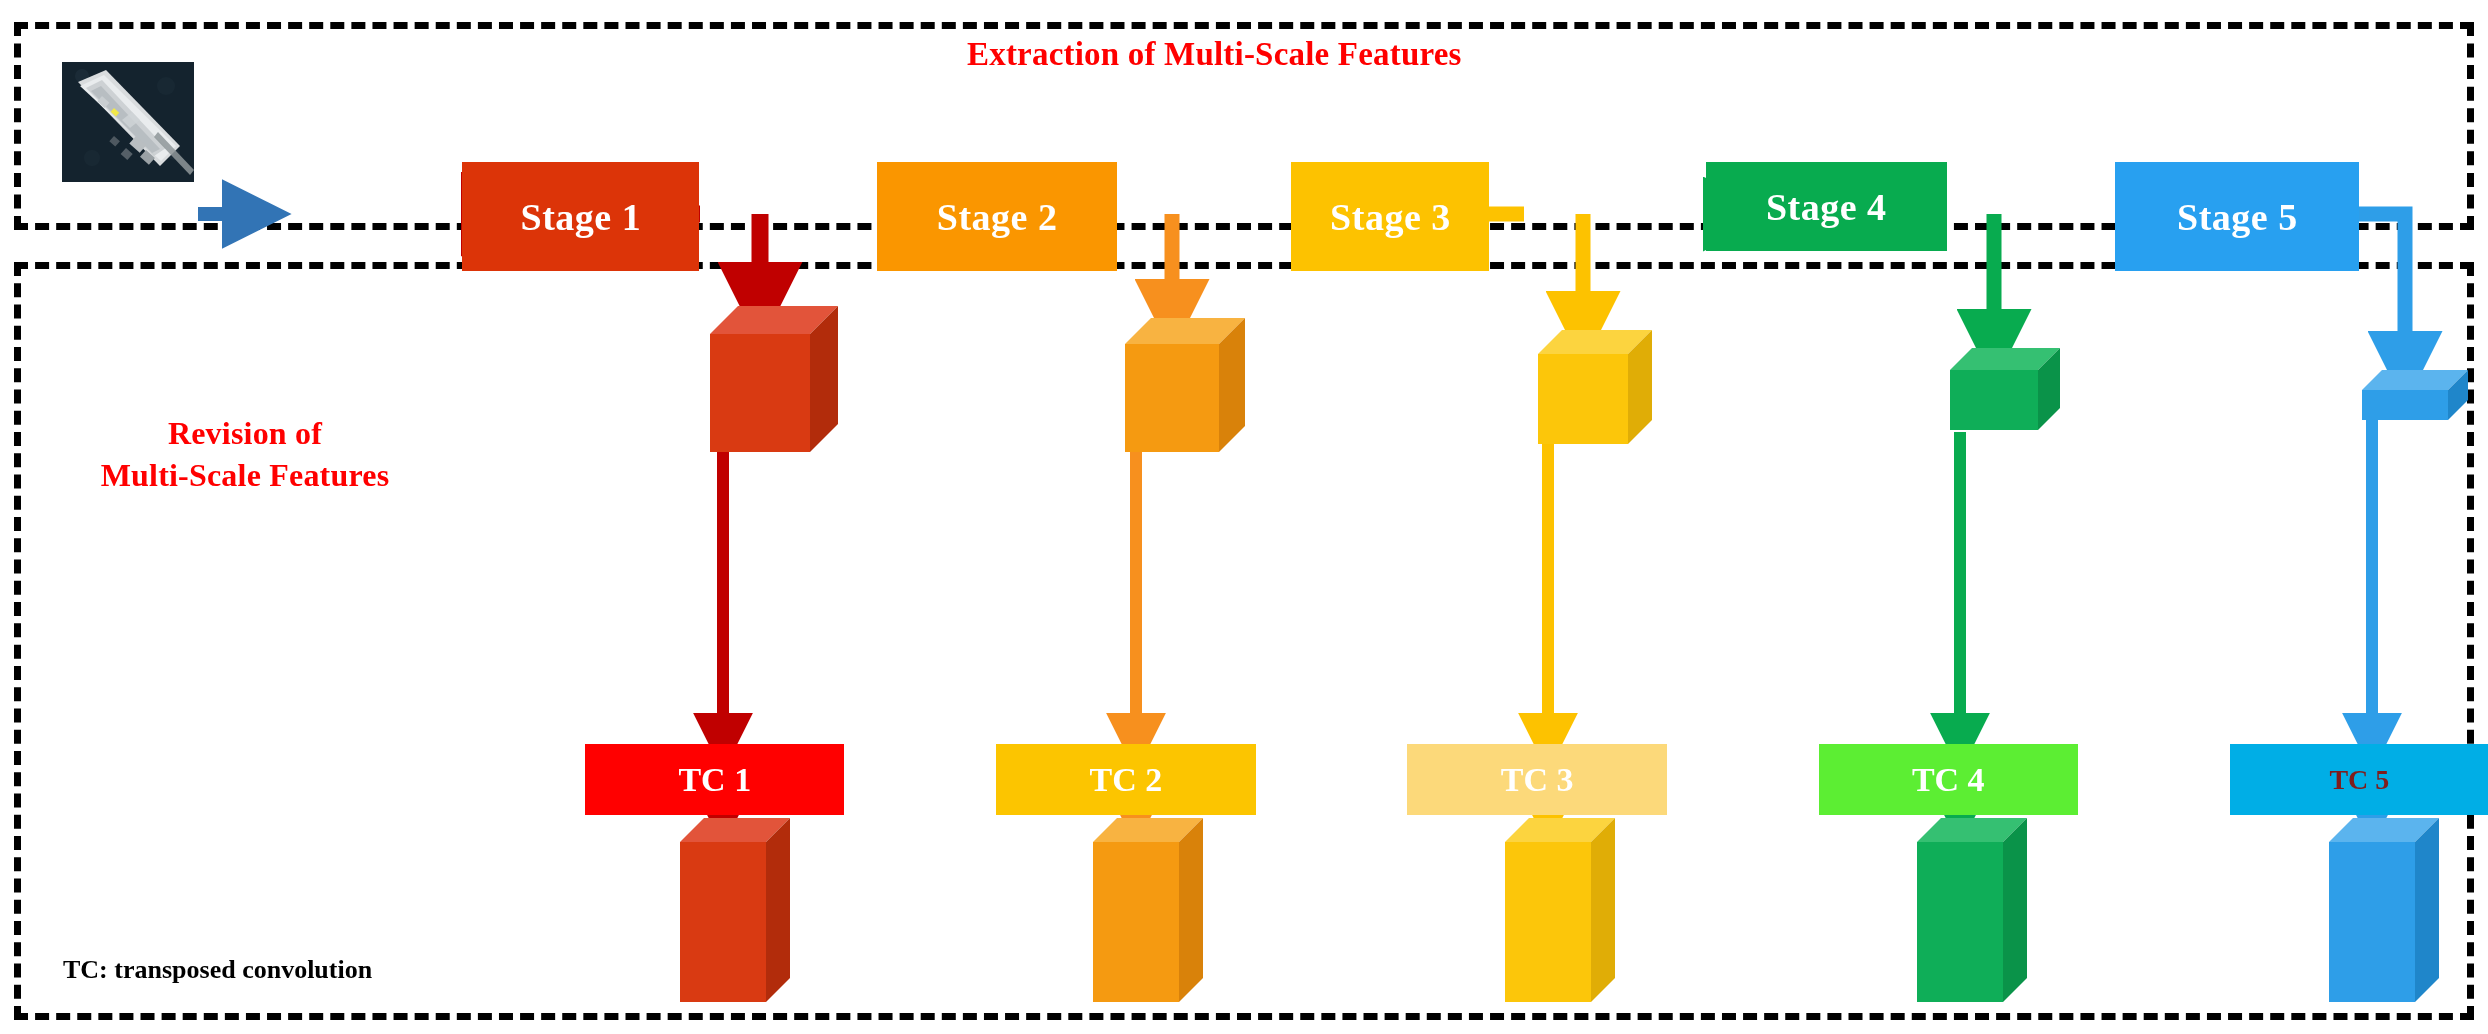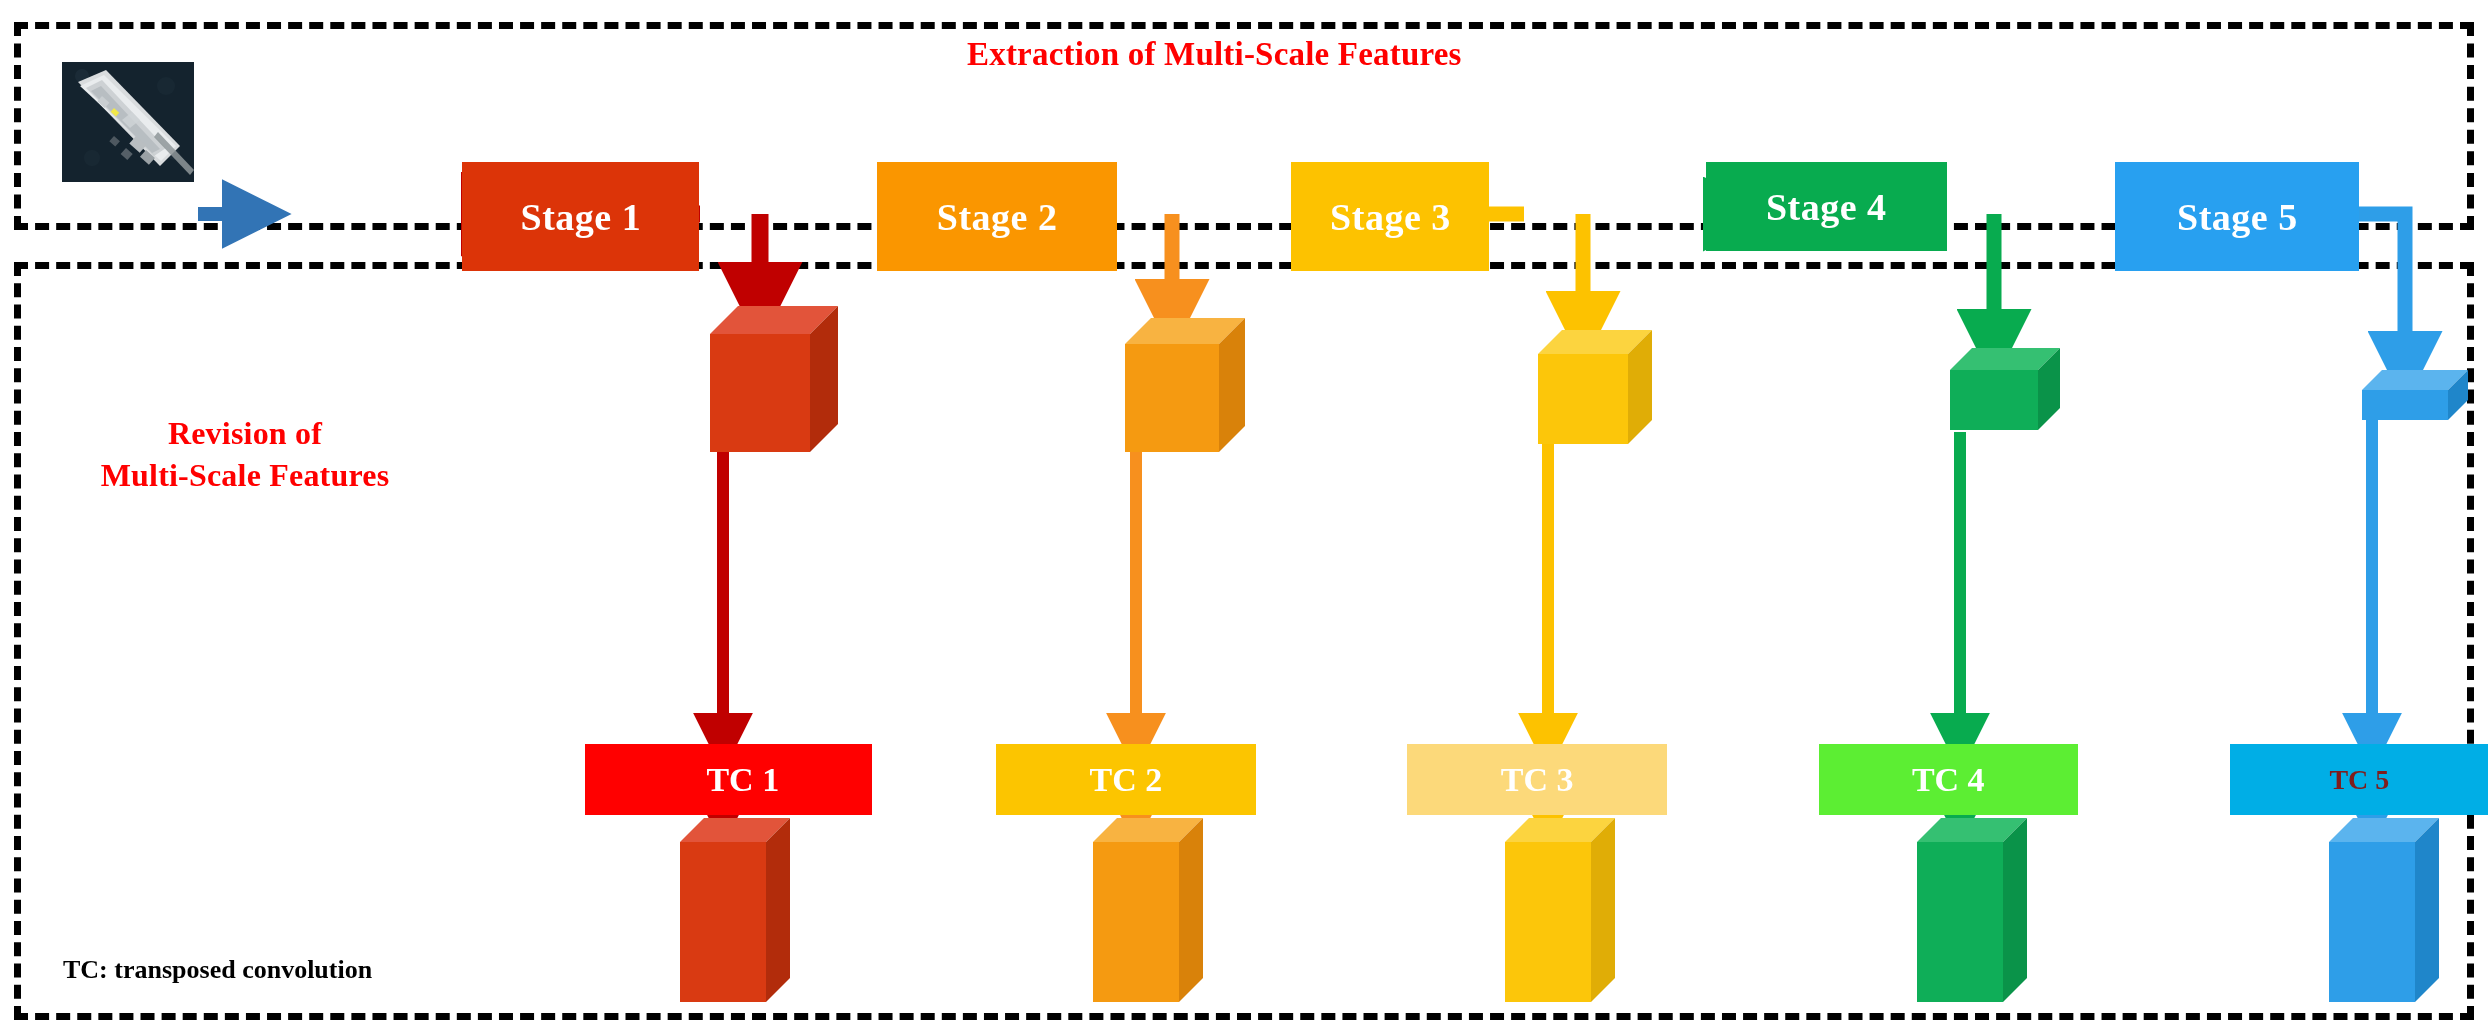--- a/index.html
+++ b/index.html
@@ -166,19 +166,19 @@
       <polygon points="2329,842 2353,818 2439,818 2415,842" fill="#5BB4EE"></polygon>
       <polygon points="2415,842 2439,818 2439,978 2415,1002" fill="#1F86CA"></polygon>
     </svg>
 
   <div class="stage-box" style="left: 462.326px; top: 162.07px; width: 237.134px; height: 109.184px; background: rgb(220, 52, 8); font-size: 38px;">Stage 1</div>
   <div class="stage-box" style="left: 876.884px; top: 162.07px; width: 240.546px; height: 109.184px; background: rgb(250, 150, 0); font-size: 38px;">Stage 2</div>
   <div class="stage-box" style="left: 1291.44px; top: 162.07px; width: 198px; height: 109.184px; background: rgb(253, 194, 0); font-size: 38px;">Stage 3</div>
   <div class="stage-box" style="left: 1706px; top: 162.07px; width: 240.546px; height: 89px; background: rgb(8, 171, 79); font-size: 38px;">Stage 4</div>
   <div class="stage-box" style="left: 2115.44px; top: 162.07px; width: 243.958px; height: 109.184px; background: rgb(40, 160, 240); font-size: 38px;">Stage 5</div>
 
-  <div class="tc-box" style="left: 585.158px; top: 743.816px; width: 259.312px; height: 71.652px; background: rgb(255, 0, 0); color: rgb(255, 255, 255); font-size: 34px; padding-left: 28px;">TC 1</div>
+  <div class="tc-box" style="left: 585.158px; top: 743.816px; width: 259.312px; height: 71.652px; background: rgb(255, 0, 0); color: rgb(255, 255, 255); font-size: 34px;">TC 1</div>
   <div class="tc-box" style="left: 996.304px; top: 743.816px; width: 259.312px; height: 71.652px; background: rgb(252, 197, 0); color: rgb(255, 255, 255); font-size: 34px;">TC 2</div>
   <div class="tc-box" style="left: 1407.45px; top: 743.816px; width: 259.312px; height: 71.652px; background: rgb(252, 217, 122); color: rgb(255, 255, 255); font-size: 34px;">TC 3</div>
   <div class="tc-box" style="left: 1818.6px; top: 743.816px; width: 259.312px; height: 71.652px; background: rgb(92, 238, 51); color: rgb(255, 255, 255); font-size: 34px;">TC 4</div>
   <div class="tc-box" style="left: 2229.74px; top: 743.816px; width: 259.312px; height: 71.652px; background: rgb(0, 174, 230); color: #7f1d1d; font-size: 28px;">TC 5</div>
 
 </div>
 
 </body></html>

